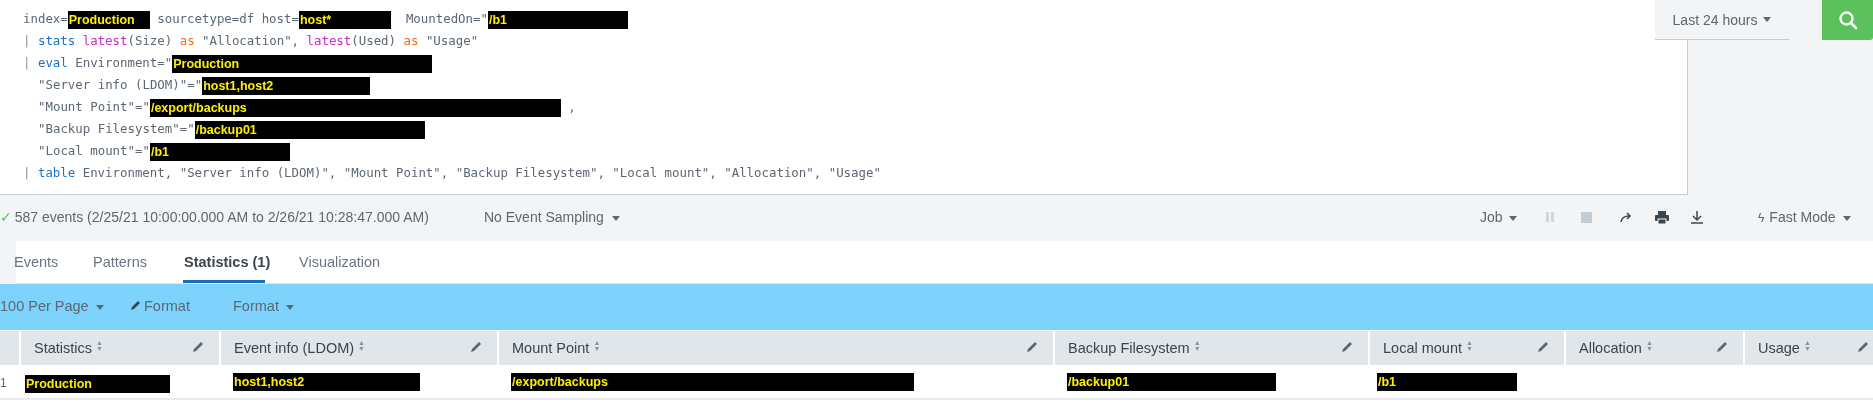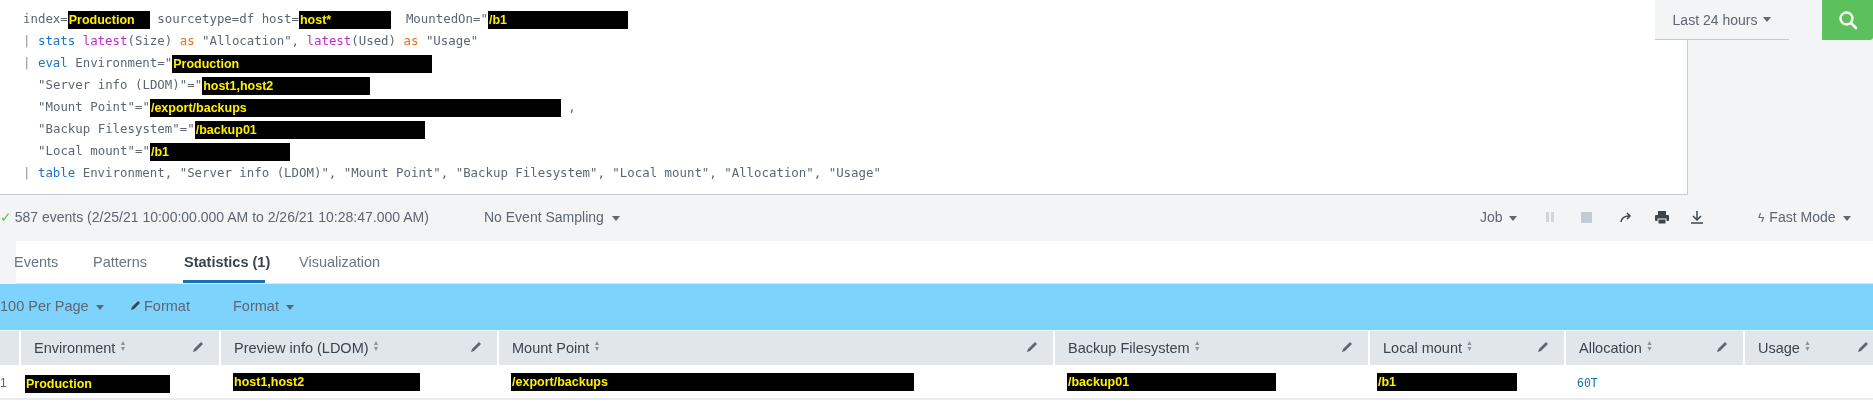--- a/index.html
+++ b/index.html
@@ -166,27 +166,27 @@
   </span>
   <span class="c" style="left:233px;">
     <span>Format</span>
     <span class="caret" style="margin-left:3px;"></span>
   </span>
 </div>
 
 <div class="thead" id="thead">
     <div class="th" style="left: 0px; width: 19px; border-left: none;"></div>
     <div class="th" style="left: 19px; width: 199px;">
-      <span class="lbl"><span>Environment</span><span class="sort"><span style="display:inline-block;line-height:6px;font-size:7px;vertical-align:1px;">▲<br>▼</span></span></span>
+      <span class="lbl"><span>Statistics</span><span class="sort"><span style="display:inline-block;line-height:6px;font-size:7px;vertical-align:1px;">▲<br>▼</span></span></span>
       <svg class="pencil" viewBox="0 0 12 12">
         <path d="M1 11 L2 8 L9 1 L11 3 L4 10 Z" fill="#5c6773"></path>
       </svg>
     </div>
     <div class="th" style="left: 219px; width: 277px;">
-      <span class="lbl"><span>Preview info (LDOM)</span><span class="sort"><span style="display:inline-block;line-height:6px;font-size:7px;vertical-align:1px;">▲<br>▼</span></span></span>
+      <span class="lbl"><span>Event info (LDOM)</span><span class="sort"><span style="display:inline-block;line-height:6px;font-size:7px;vertical-align:1px;">▲<br>▼</span></span></span>
       <svg class="pencil" viewBox="0 0 12 12">
         <path d="M1 11 L2 8 L9 1 L11 3 L4 10 Z" fill="#5c6773"></path>
       </svg>
     </div>
     <div class="th" style="left: 497px; width: 555px;">
       <span class="lbl"><span>Mount Point</span><span class="sort"><span style="display:inline-block;line-height:6px;font-size:7px;vertical-align:1px;">▲<br>▼</span></span></span>
       <svg class="pencil" viewBox="0 0 12 12">
         <path d="M1 11 L2 8 L9 1 L11 3 L4 10 Z" fill="#5c6773"></path>
       </svg>
     </div>
@@ -226,17 +226,14 @@
   </div>
   <div class="td" style="left:497px;width:555px;">
     <span class="redact" style="left:14px;width:403px;" id="cell-mount">/export/backups</span>
   </div>
   <div class="td" style="left:1053px;width:314px;">
     <span class="redact" style="left:14px;width:209px;" id="cell-backup">/backup01</span>
   </div>
   <div class="td" style="left:1368px;width:195px;">
     <span class="redact" style="left:9px;width:140px;" id="cell-local">/b1</span>
   </div>
-  <div class="td" style="left:1564px;width:178px;">
-    <span class="num">60T</span>
-  </div>
 </div>
 <div class="bottom-area"></div>
 
 </body></html>

